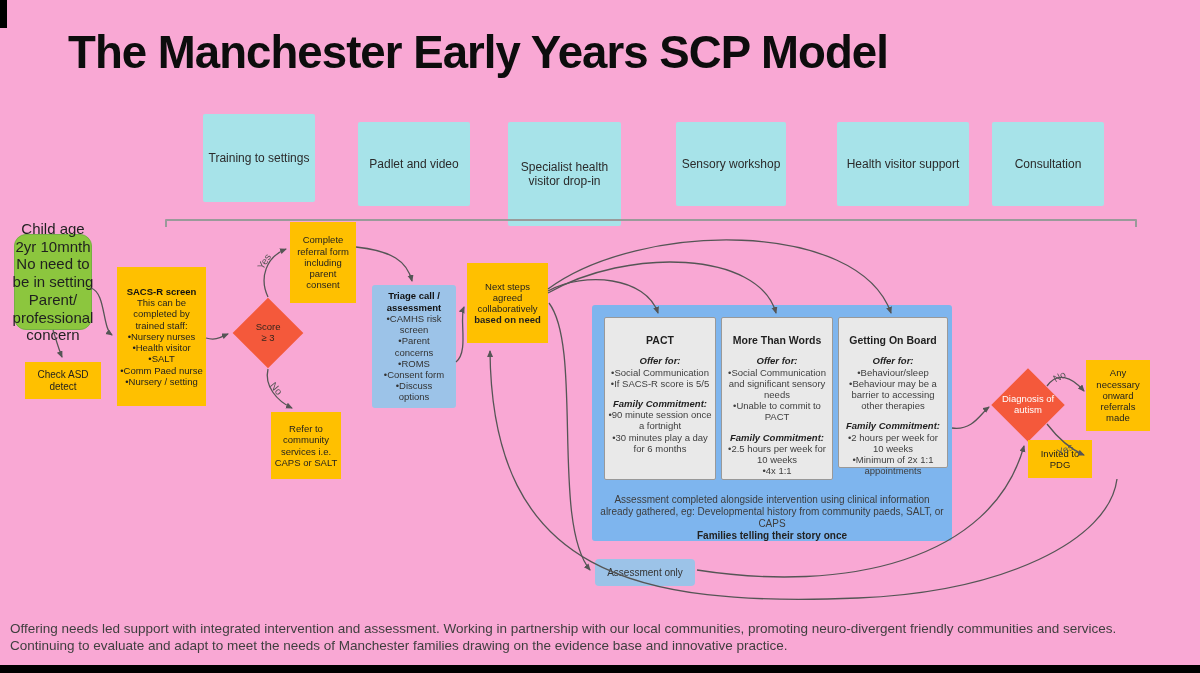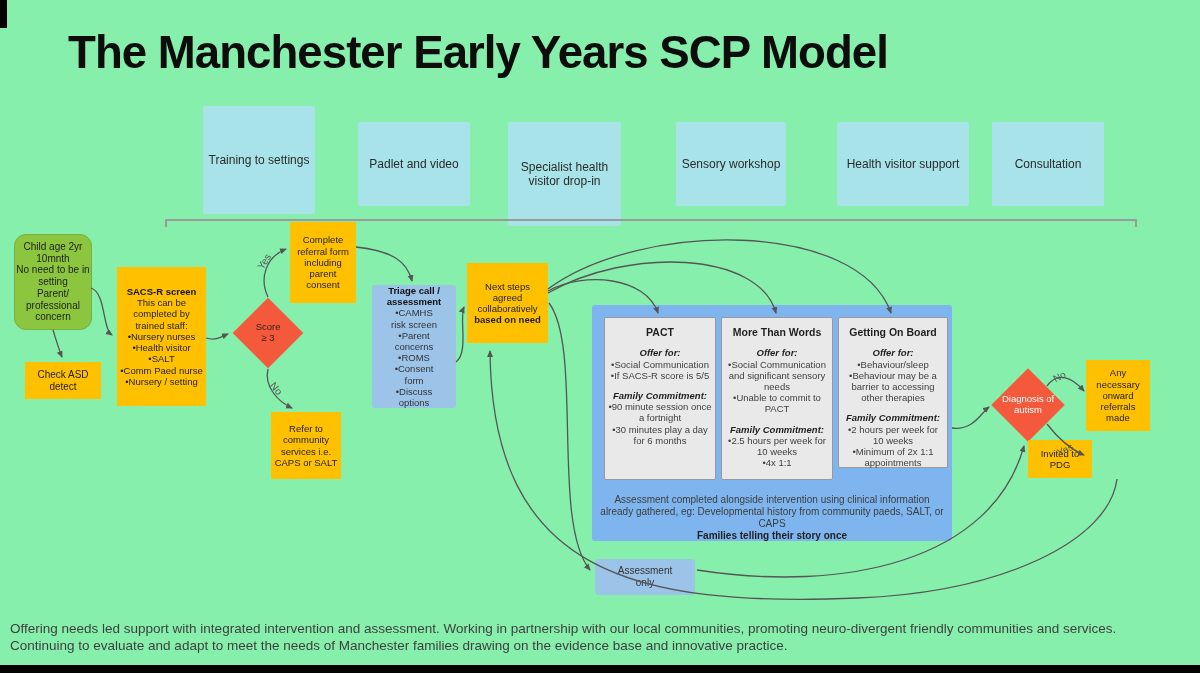--- a/index.html
+++ b/index.html
@@ -1,28 +1,28 @@
 <!DOCTYPE html>
 <html><head>
 <meta charset="utf-8">
 <style>
   html,body{margin:0;padding:0;background:#fff;}
-  .slide{position:relative;width:1200px;height:673px;background:#86efac;overflow:hidden;
+  .slide{position:relative;width:1200px;height:673px;background:#f9a8d4;overflow:hidden;
          font-family:"Liberation Sans", sans-serif;color:#333;}
   .title{position:absolute;left:68px;top:24px;margin:0;font-size:47px;font-weight:700;
          letter-spacing:-1px;color:#0d0d0d;transform:scaleX(.97);transform-origin:left;}
   .node{position:absolute;box-sizing:border-box;display:flex;align-items:center;justify-content:center;
         text-align:center;line-height:1.18;}
   .cyan{background:#A7E3E9;border-radius:2px;font-size:12px;color:#2b2b2b;}
-  .green{background:#8CC63E;border:1px solid #76b043;border-radius:12px;font-size:10px;color:#1f1f1f;}
+  .green{background:#8CC63E;border:1px solid #76b043;border-radius:12px;font-size:15px;color:#1f1f1f;}
   .yellow{background:#FFC000;font-size:9.5px;color:#1f1f1f;padding:3px;}
-  .blue{background:#9CC3E8;border-radius:3px;font-size:9.5px;color:#333;padding:18px;}
+  .blue{background:#9CC3E8;border-radius:3px;font-size:9.5px;color:#333;padding:9px;}
   .container-blue{position:absolute;background:#7EB5EE;border-radius:3px;}
   .gray-card{position:absolute;background:#E9E9E9;border:1px solid #999;border-radius:2px;box-sizing:border-box;
-             font-size:9.5px;color:#404040;text-align:center;padding:8px 3px;line-height:1.18;}
+             font-size:9.5px;color:#404040;text-align:center;padding:16px 3px;line-height:1.18;}
   .ptitle{font-weight:bold;font-size:10.5px;color:#1f1f1f;margin-bottom:9px;}
   .plabel{font-weight:bold;font-style:italic;color:#1f1f1f;}
   .sec2{margin-top:9px;}
   .bullet::before{content:"\2022 ";}
   .ntitle{font-weight:bold;color:#111;}
   .diamond{position:absolute;background:#F4593B;transform:rotate(45deg);display:flex;align-items:center;justify-content:center;}
   .dlabel{transform:rotate(-45deg);text-align:center;font-size:9.5px;line-height:1.15;flex:none;}
   .dlabel.dark{color:#33251c;width:60px;}
   .dlabel.white{color:#ffffff;width:58px;}
   .note{position:absolute;text-align:center;font-size:10px;color:#3d3d3d;line-height:1.2;}
@@ -37,21 +37,21 @@
   .corner-tl{position:absolute;left:0;top:0;width:7px;height:28px;background:#000;}
 </style>
 </head>
 <body>
 
 <div class="slide">
   <div class="corner-tl"></div>
 
   <h1 class="title">The Manchester Early Years SCP Model</h1>
 
-  <div class="node cyan" style="left:203px;top:106px;width:112px;height:108px;">
+  <div class="node cyan" style="left:203px;top:114px;width:112px;height:88px;">
     <span>Training to settings</span>
   </div>
   <div class="node cyan" style="left:358px;top:122px;width:112px;height:84px;">
     <span>Padlet and video</span>
   </div>
   <div class="node cyan" style="left:508px;top:122px;width:113px;height:104px;">
     <span>Specialist health visitor drop-in</span>
   </div>
   <div class="node cyan" style="left:676px;top:122px;width:110px;height:84px;">
     <span>Sensory workshop</span>

